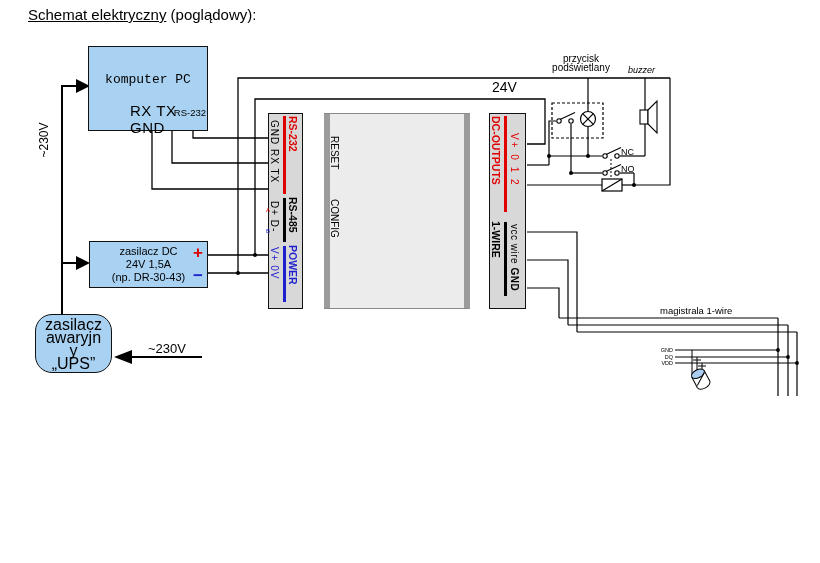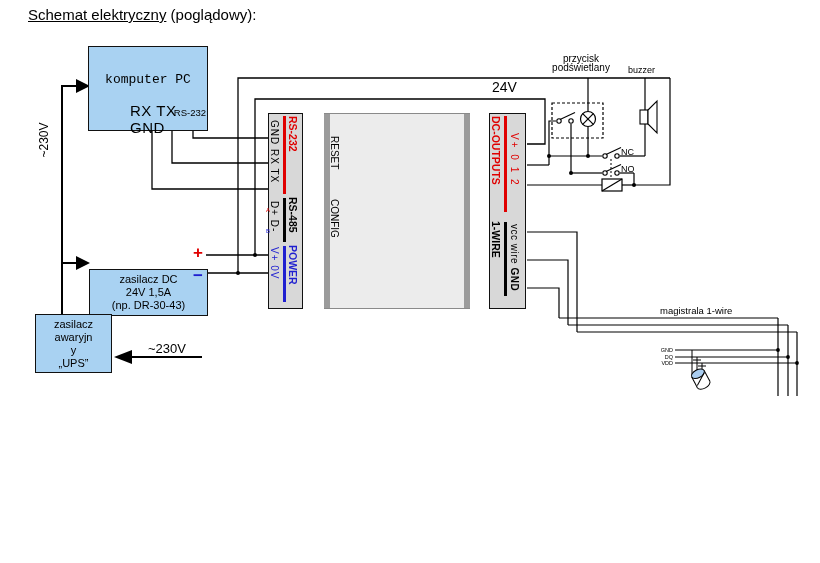--- a/index.html
+++ b/index.html
@@ -6,29 +6,29 @@
   #stage{position:relative;width:820px;height:396px;background:#ffffff;overflow:hidden;
          font-family:"Liberation Sans", sans-serif;color:#000;}
   .abs{position:absolute;}
   .ctr{display:flex;flex-direction:column;align-items:center;justify-content:center;text-align:center;}
   #title{left:28px;top:6px;font-size:15px;}
   #title .u{text-decoration:underline;}
   .bluebox{background:#a9d2f2;border:1px solid #111;box-sizing:border-box;}
   #pc-box{left:88px;top:46px;width:120px;height:85px;font-size:13px;}
   #pc-port{left:138px;top:107px;width:68px;font-size:9.5px;text-align:right;}
   #pc-pins{left:130px;top:102px;width:76px;font-size:15px;letter-spacing:.5px;}
-  #psu-box{left:89px;top:241px;width:119px;height:47px;font-size:11px;line-height:13px;margin-top:28px;}
+  #psu-box{left:89px;top:241px;width:119px;height:47px;font-size:11px;line-height:13px;}
   #psu-plus{left:193px;top:243px;font-size:17px;font-weight:bold;color:#e00000;}
   #psu-minus{left:193px;top:266px;font-size:17px;font-weight:bold;color:#1f1fd0;}
-  #ups-box{left:35px;top:314px;width:77px;height:59px;font-size:11px;line-height:13px;}
+  #ups-box{left:35px;top:314px;width:77px;height:59px;font-size:16px;line-height:13px;border-radius:17px;}
   #mains-left{left:-1px;top:133px;width:90px;font-size:12px;text-align:center;transform:rotate(-90deg);}
   #mains-ups{left:148px;top:341px;font-size:13px;}
   #v24{left:492px;top:79px;font-size:14px;}
   #btn-label{left:546px;top:54px;width:70px;font-size:10px;line-height:9px;text-align:center;}
-  #buzzer-label{left:628px;top:65px;font-size:9px;}
+  #buzzer-label{left:628px;top:65px;font-size:9px;font-style:italic;}
   #nc-label{left:621px;top:147px;font-size:9px;}
   #no-label{left:621px;top:164px;font-size:9px;text-align:center;}
   #relay-label{left:616px;top:186px;width:80px;font-size:9px;line-height:11.5px;text-align:center;}
   #bus-label{left:660px;top:305px;font-size:9.5px;}
   .strip{background:#d8d8d8;border:1px solid #111;box-sizing:border-box;}
   #strip-left{left:268px;top:113px;width:35px;height:196px;}
   #strip-right{left:489px;top:113px;width:37px;height:196px;}
   #mid-box{left:324px;top:113px;width:146px;height:196px;background:#ececec;border:1px solid #8a8a8a;box-sizing:border-box;}
   .midbar{width:6px;height:194px;top:114px;background:#9b9b9b;}
   .vtext{writing-mode:vertical-rl;text-orientation:mixed;white-space:nowrap;}

